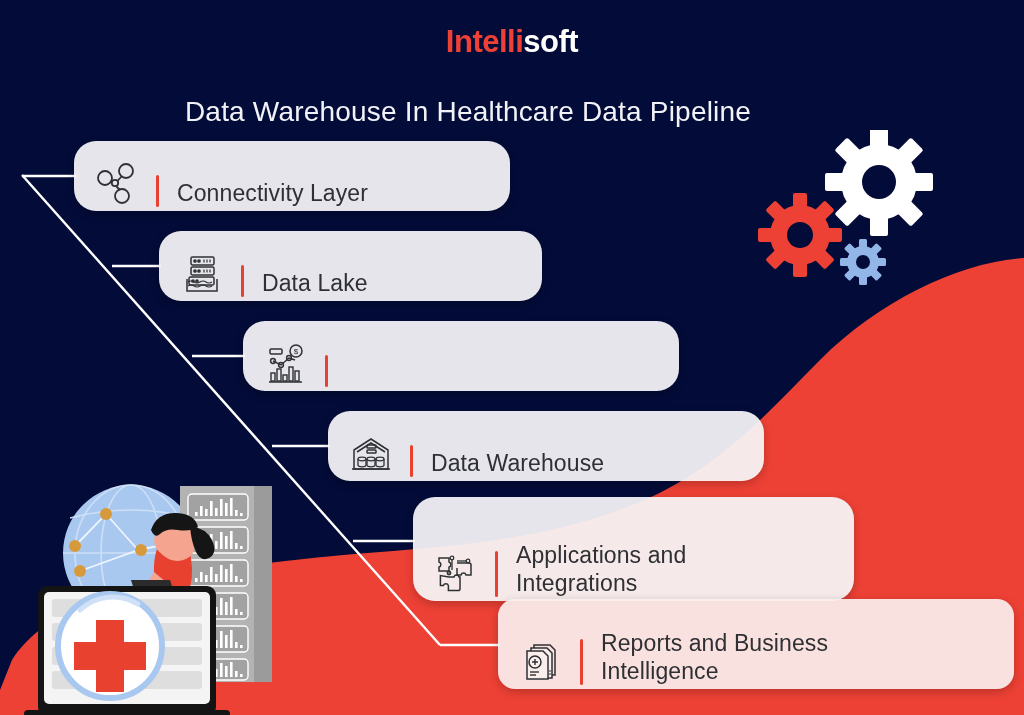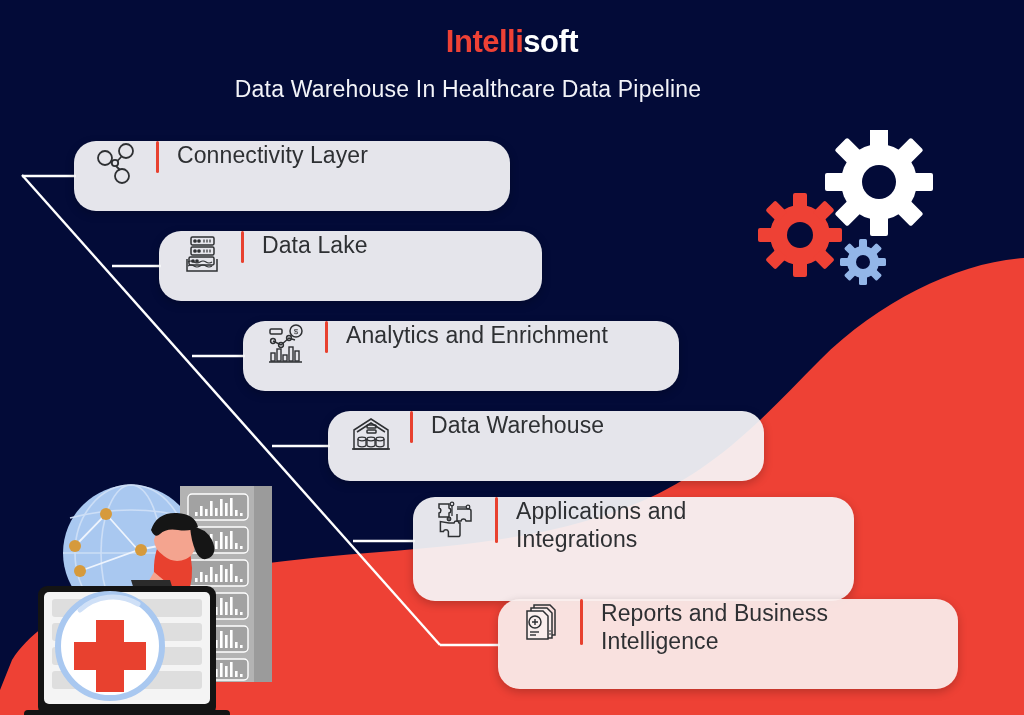--- a/index.html
+++ b/index.html
@@ -39,26 +39,26 @@
     font-weight: bold;
     letter-spacing: -0.5px;
     z-index: 20;
   }
   .logo .part-a { color: #ee4135; }
   .logo .part-b { color: #ffffff; }
 
   
   .title {
     position: absolute;
-    top: 76px;
+    top: 96px;
     left: 0;
     width: 936px;
     text-align: center;
     color: #f2f3f8;
-    font-size: 23px;
+    font-size: 28px;
     font-weight: 400;
     letter-spacing: 0.2px;
     z-index: 20;
   }
 
   
   .gears {
     position: absolute;
     top: 130px;
     left: 748px;
@@ -80,25 +80,25 @@
     top: 468px;
     z-index: 9;
   }
 
   
   .steps { position: absolute; inset: 0; z-index: 14; }
 
   .card {
     position: absolute;
     display: flex;
-    align-items: flex-start;
+    align-items: flex-end;
     border-radius: 22px;
     background: rgba(246,246,249,0.93);
     box-shadow: 0 3px 10px rgba(0,0,0,0.22);
-    padding: 0 18px 17px 20px;
+    padding: 0 18px 4px 20px;
   }
 
   .card-icon {
     flex: 0 0 auto;
     width: 46px;
     height: 46px;
     display: flex;
     align-items: center;
     justify-content: center;
   }
@@ -403,21 +403,20 @@
             <rect x="6" y="30" width="4" height="8"></rect>
             <rect x="12" y="26" width="4" height="12"></rect>
             <rect x="18" y="32" width="4" height="6"></rect>
             <rect x="24" y="24" width="4" height="14"></rect>
             <rect x="30" y="28" width="4" height="10"></rect>
           </g>
           <line x1="4" y1="39" x2="37" y2="39" stroke-width="1.6"></line>
         </svg>
       </div>
       <div class="card-sep"></div>
-      <div class="card-label">Analytics and Enrichment</div>
     </div>
 
     <div class="card" style="left:328px; top:411px; width:436px; height:70px;">
       <div class="card-icon">
         <svg width="42" height="42" viewBox="0 0 42 42" fill="none" stroke="#2e3033" stroke-width="1.5">
           <path d="M4 17 L21 6 L38 17 L38 36 L4 36 Z"></path>
           <path d="M7 19 L21 10 L35 19"></path>
           <rect x="17" y="12" width="9" height="3" rx="0.8"></rect>
           <rect x="17" y="17" width="9" height="3" rx="0.8"></rect>
           <g stroke-width="1.3">
@@ -449,21 +448,21 @@
             <line x1="14" y1="19" x2="14" y2="22"></line>
             <circle cx="14" cy="20" r="1.8"></circle>
           </g>
         </svg>
       </div>
       <div class="card-sep" style="height:46px;"></div>
       <div class="card-label">Applications and
 Integrations</div>
     </div>
 
-    <div class="card" style="left:498px; top:599px; width:460px; height:90px; background:rgba(250,238,237,0.93);">
+    <div class="card" style="left:498px; top:599px; width:516px; height:90px; background:rgba(250,238,237,0.93);border-radius:17px;">
       <div class="card-icon">
         <svg width="42" height="42" viewBox="0 0 42 42" fill="none" stroke="#2e3033" stroke-width="1.5">
           <path d="M14 4 h16 l5 5 v25 h-21 Z"></path>
           <path d="M11 7 h16 l5 5 v25 h-21 Z" fill="#faeeed"></path>
           <path d="M7 10 h16 l5 5 v23 h-21 Z" fill="#faeeed"></path>
           <circle cx="15" cy="21" r="6"></circle>
           <path d="M15 18 v6 M12 21 h6" stroke-width="1.4"></path>
           <g stroke-width="1.4">
             <line x1="10" y1="31" x2="19" y2="31"></line>
             <line x1="10" y1="34" x2="16" y2="34"></line>

